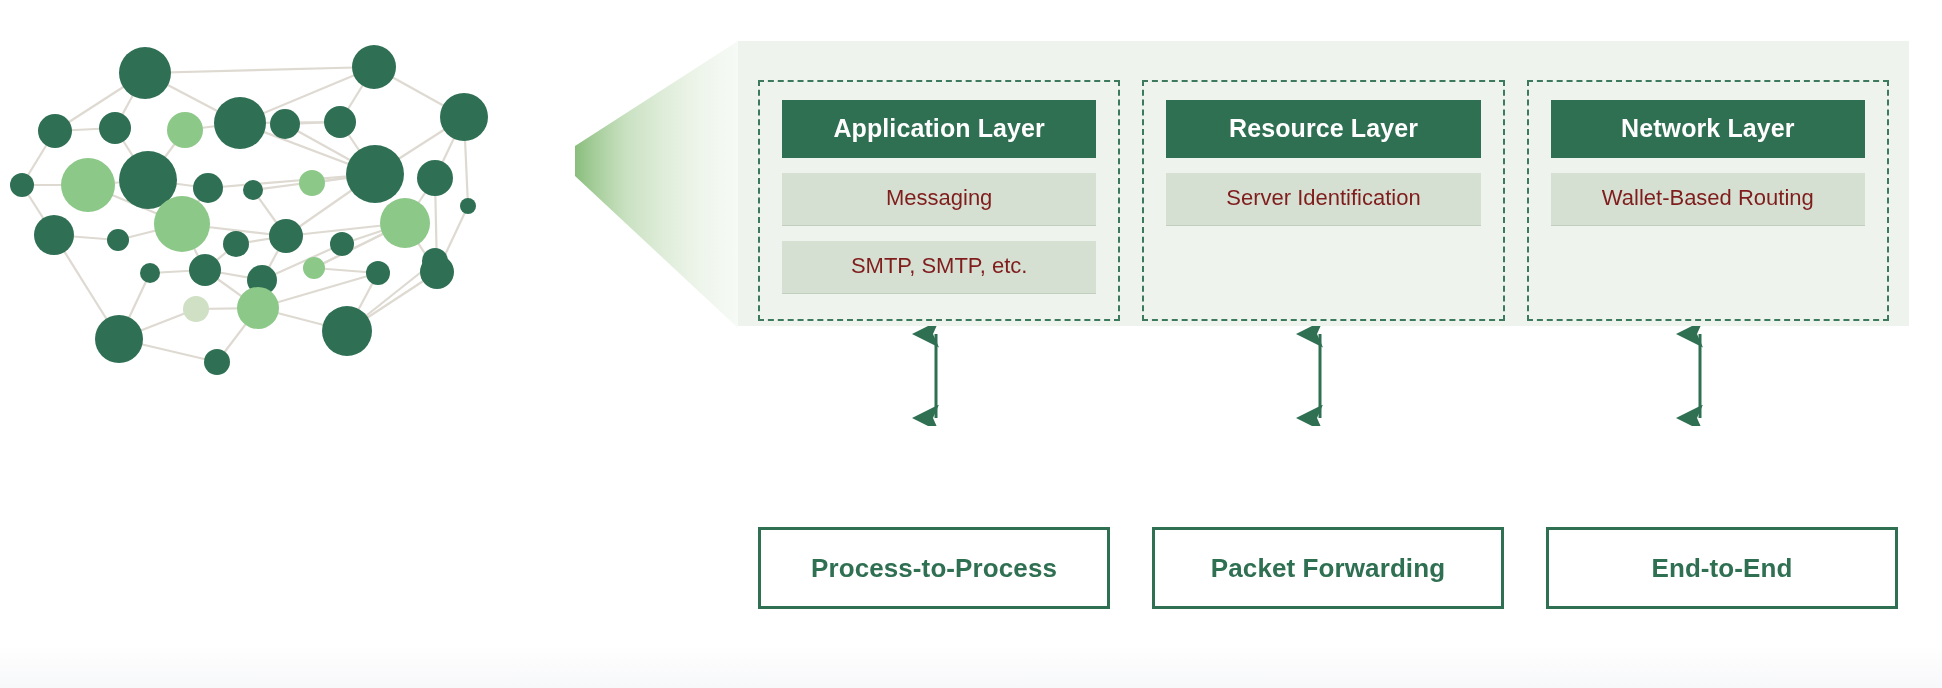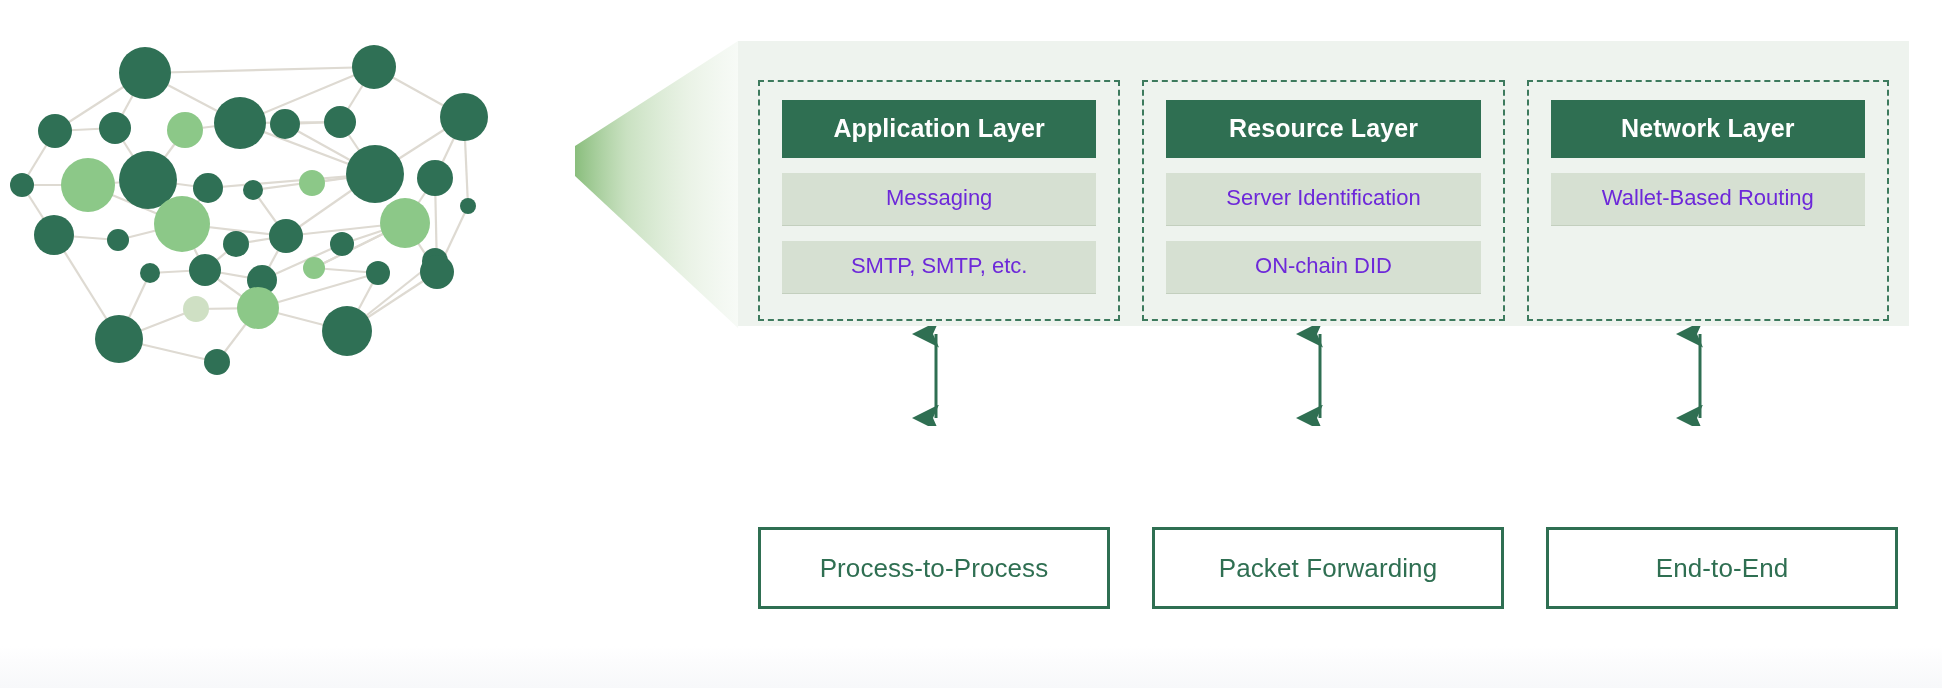--- a/index.html
+++ b/index.html
@@ -84,21 +84,21 @@
     color: #ffffff;
     font-size: 25px;
     font-weight: bold;
     text-align: center;
     line-height: 1;
     padding: 16px 6px 17px 6px;
     letter-spacing: 0.1px;
   }
   .layer-item {
     background: #d6e0d2;
-    color: #6d28d9;
+    color: #7f1d1d;
     font-size: 22px;
     text-align: center;
     line-height: 1;
     padding: 14px 6px 16px 6px;
     border-bottom: 1px solid #c3cfbe;
     box-sizing: border-box;
   }
 
   
   .connectors {
@@ -122,21 +122,21 @@
   }
   .bottom-box {
     flex: 1 1 0;
     border: 3px solid #2f6f52;
     background: #ffffff;
     display: flex;
     align-items: center;
     justify-content: center;
     color: #2f6f52;
     font-size: 26px;
-    font-weight: normal;
+    font-weight: bold;
     letter-spacing: 0.1px;
     box-sizing: border-box;
   }
 </style>
 </head>
 <body>
 
 <div id="stage">
 
   <div class="network-graph">
@@ -269,21 +269,20 @@
 
       <div class="layer-col">
         <div class="layer-title">Application Layer</div>
         <div class="layer-item">Messaging</div>
         <div class="layer-item">SMTP, SMTP, etc.</div>
       </div>
 
       <div class="layer-col">
         <div class="layer-title">Resource Layer</div>
         <div class="layer-item">Server Identification</div>
-        <div class="layer-item">ON-chain DID</div>
       </div>
 
       <div class="layer-col">
         <div class="layer-title">Network Layer</div>
         <div class="layer-item">Wallet-Based Routing</div>
       </div>
 
     </div>
   </div>
 

